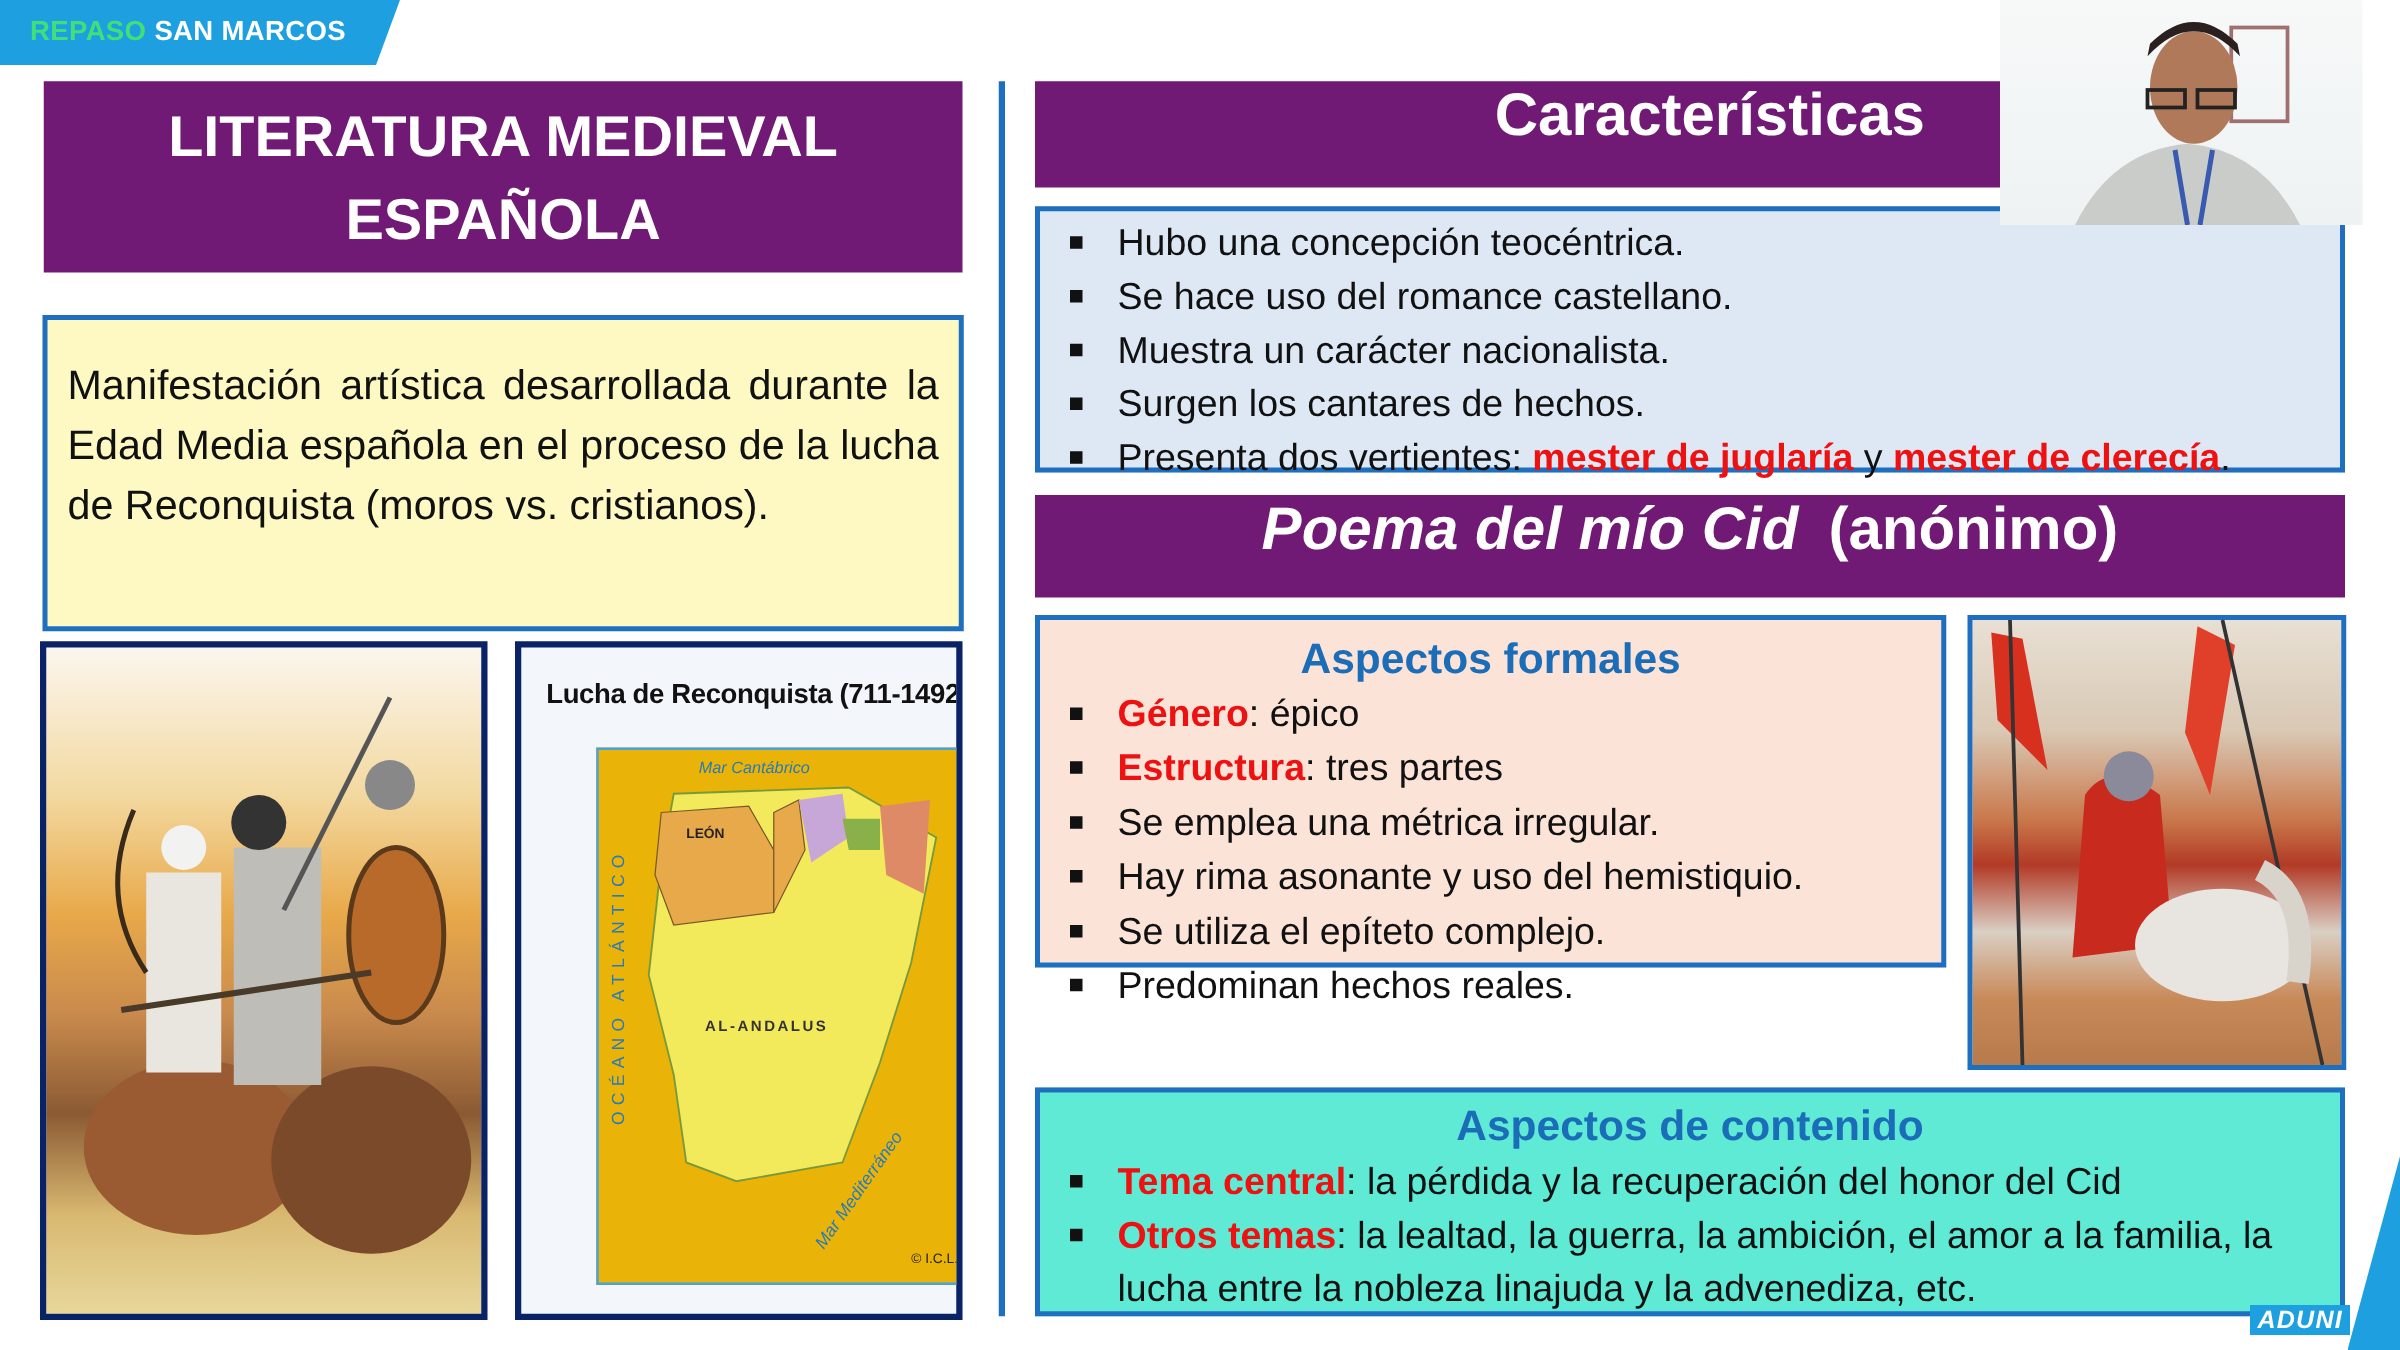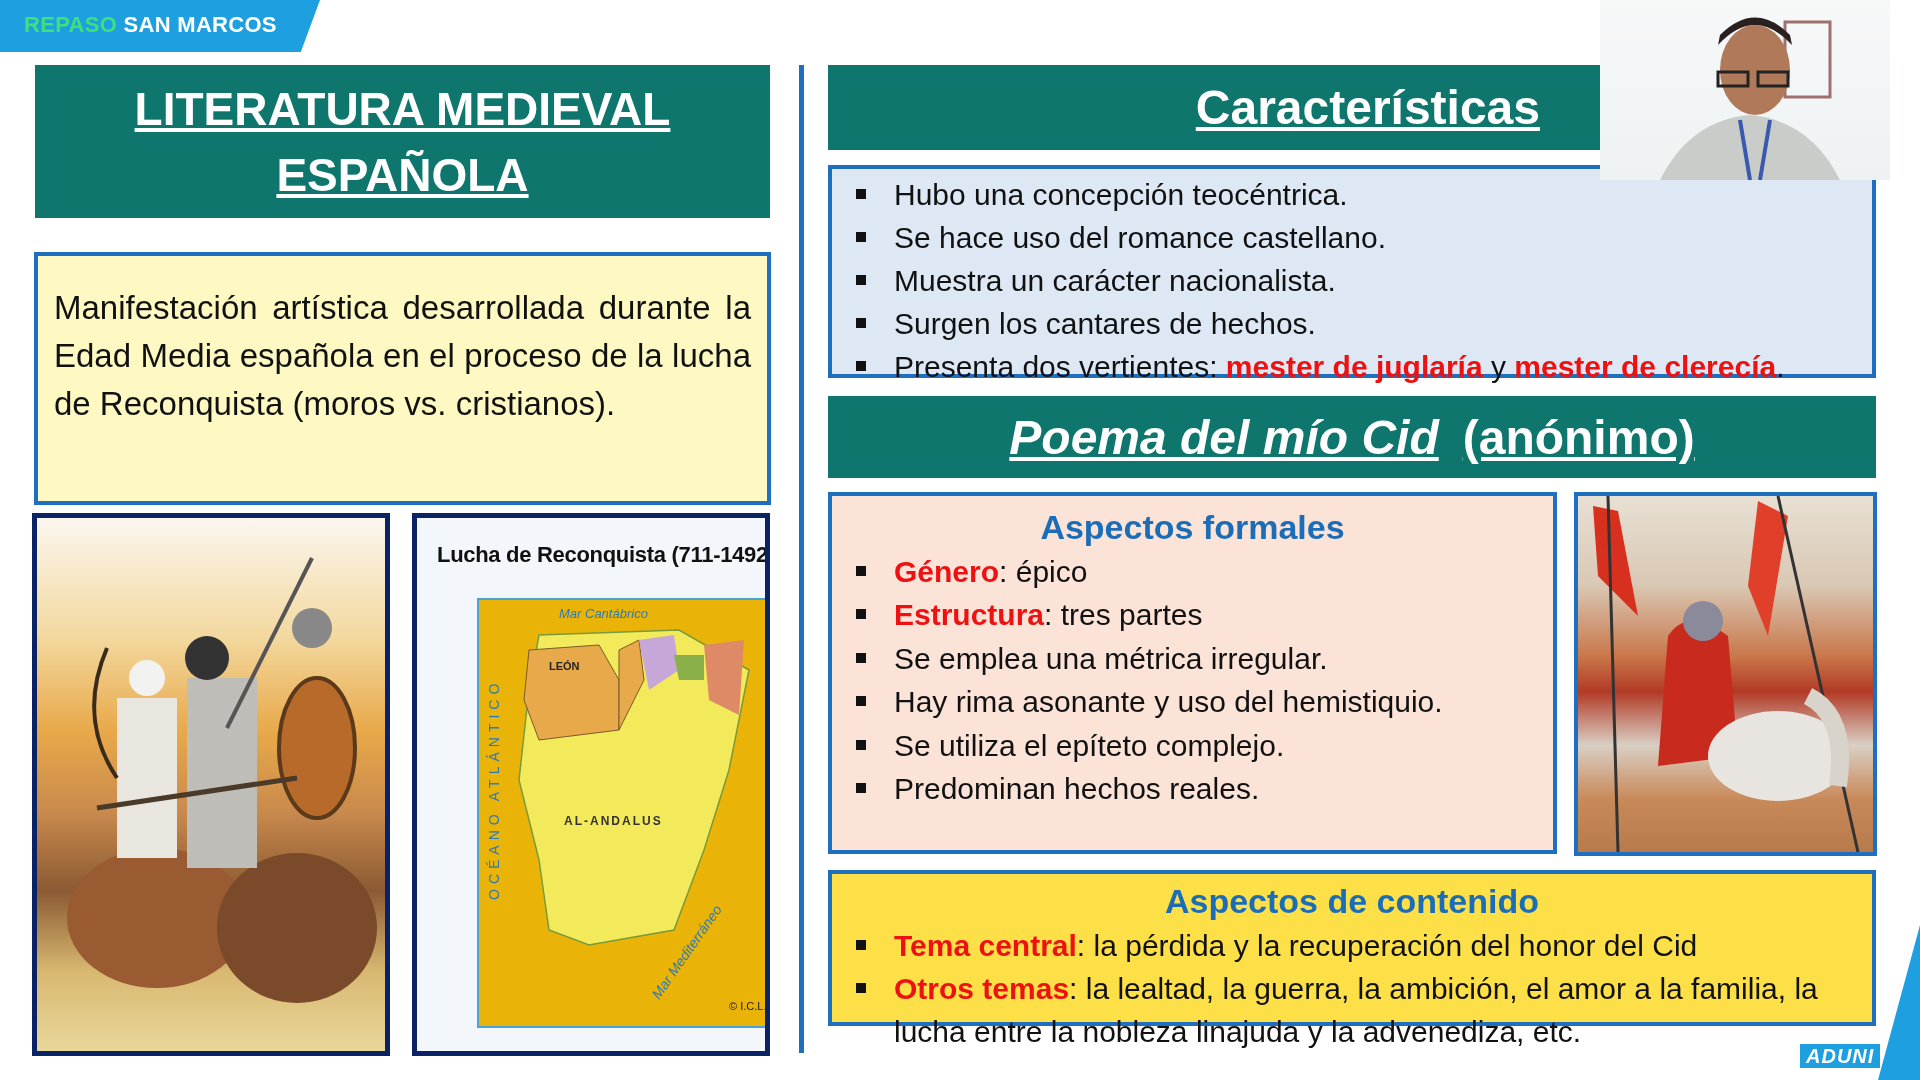--- a/index.html
+++ b/index.html
@@ -9,21 +9,21 @@
   .abs { position: absolute; }
 
   
   .banner { left: 0; top: 0; width: 320px; height: 52px; background: #1ea0e0;
     clip-path: polygon(0 0, 100% 0, 94% 100%, 0 100%); }
   .banner-text { position: absolute; left: 24px; top: 12px; font-weight: 700; font-size: 22px; letter-spacing: 0.3px; }
   .banner-text .g { color: #3fe07a; }
   .banner-text .w { color: #ffffff; }
 
   
-  .navy { background: #0f766e; color: #fff; font-weight: 700; display: flex; align-items: center; justify-content: center; text-align: center; text-decoration: underline; }
+  .navy { background: #701a75; color: #fff; font-weight: 700; display: flex; justify-content: center; text-align: center; }
   .title-box { left: 35px; top: 65px; width: 735px; height: 153px; font-size: 46px; line-height: 66px; flex-direction: column; }
   .carac-head { left: 828px; top: 65px; width: 772px; height: 85px; font-size: 48px; justify-content: flex-end; padding-right: 60px; }
   .poema-head { left: 828px; top: 396px; width: 1048px; height: 82px; font-size: 48px; }
   .poema-head i { font-style: italic; margin-right: 24px; }
 
   
   .def-box { left: 34px; top: 252px; width: 737px; height: 253px; background: #fef9c3; border: 4px solid #1f6fc0;
     padding: 28px 16px 0 16px; font-size: 33px; line-height: 48px; text-align: justify; text-align-last: left; }
 
   
@@ -38,30 +38,30 @@
 
   
   .carac-box { left: 828px; top: 165px; width: 1048px; height: 213px; background: #dde8f4; border: 4px solid #1f6fc0;
     padding: 4px 0 0 18px; }
   ul.bl { list-style: none; }
   ul.bl li { position: relative; padding-left: 44px; font-size: 30px; line-height: 43px; white-space: nowrap; }
   ul.bl li::before { content: ""; position: absolute; left: 6px; top: 16px; width: 10px; height: 10px; background: #111; }
   .red { color: #ee1111; font-weight: 700; }
 
   
-  .formales { left: 828px; top: 492px; width: 729px; height: 362px; background: #fbe3d8; border: 4px solid #1f6fc0; padding: 8px 0 0 18px; }
+  .formales { left: 828px; top: 492px; width: 729px; height: 282px; background: #fbe3d8; border: 4px solid #1f6fc0; padding: 8px 0 0 18px; }
   .sub-head { color: #1c6db8; font-weight: 700; font-size: 34px; text-align: center; line-height: 46px; }
   .formales .sub-head { margin-left: -18px; }
   .formales ul.bl li { line-height: 43.4px; }
 
   .cid { left: 1574px; top: 492px; width: 303px; height: 364px; border: 4px solid #1f6fc0;
     background: linear-gradient(180deg, #e8e0d4 0%, #d9c8b4 25%, #c9774a 45%, #b23a26 55%, #d9cfc4 70%, #c98a5a 85%, #b77a4a 100%); overflow: hidden; }
 
   
-  .contenido { left: 828px; top: 870px; width: 1048px; height: 156px; background: #fde047; border: 4px solid #1f6fc0; padding: 4px 0 0 18px; }
+  .contenido { left: 828px; top: 870px; width: 1048px; height: 183px; background: #5eead4; border: 4px solid #1f6fc0; padding: 4px 0 0 18px; }
   .contenido .sub-head { margin-left: -18px; }
   .contenido ul.bl li { white-space: normal; line-height: 43px; }
 
   
   .webcam { left: 1600px; top: 0; width: 290px; height: 180px; background: linear-gradient(180deg, #f7f9f9 0%, #eef2f2 100%); overflow: hidden; }
 
   .aduni { left: 1800px; top: 1044px; font-size: 20px; font-weight: 700; font-style: italic; color: #fff; background: #1ea0e0; padding: 0 6px; line-height: 24px; letter-spacing: 1px; }
   .corner { right: 0; top: 925px; width: 42px; height: 155px; background: #1ea0e0; clip-path: polygon(100% 0, 100% 100%, 0 100%); }
 </style>
 </head>

